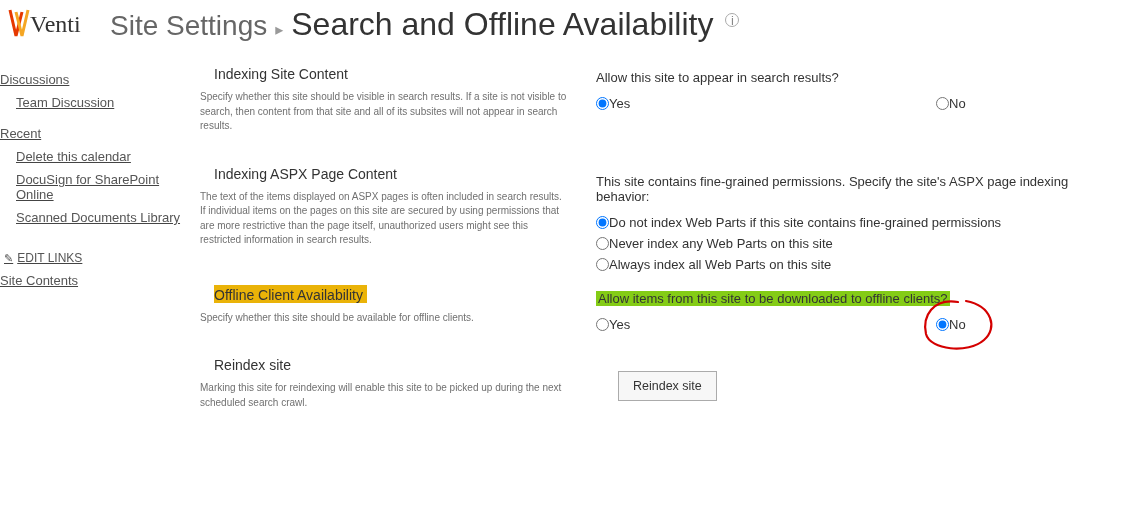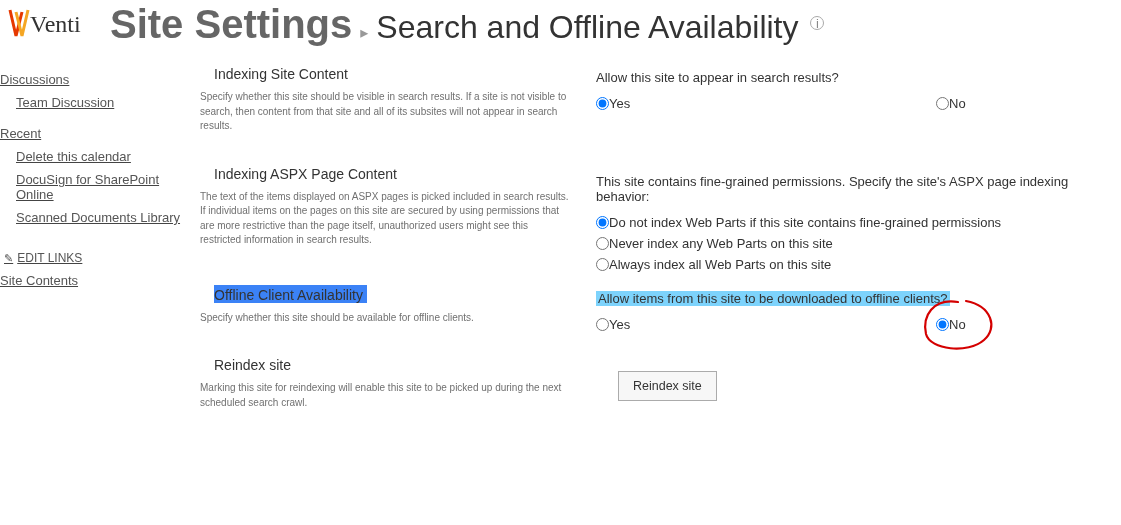--- a/index.html
+++ b/index.html
@@ -24,22 +24,22 @@
       justify-content: flex-start;
       padding-left: 6px;
     }
     .breadcrumb {
       display: flex;
       align-items: baseline;
       gap: 4px;
       font-family: "Segoe UI Light", "Segoe UI", Arial, sans-serif;
     }
     .breadcrumb-parent {
-      font-size: 40px;
-      font-weight: 700;
+      font-size: 28px;
+      font-weight: 400;
       color: #666;
     }
     .breadcrumb-sep {
       color: #999;
       font-size: 16px;
       margin: 0 4px;
     }
     .breadcrumb-current {
       font-size: 32px;
       font-weight: 200;
@@ -123,25 +123,25 @@
       gap: 0;
       padding: 3px 0;
       color: #333;
     }
     .radio-row input[type=radio] { margin: 0; }
     .yn-cols {
       display: flex;
     }
     .yn-cols .yes { width: 340px; }
     .hl {
-      background: #7dd3fc;
+      background: #84cc16;
       padding: 0 2px;
     }
     .offline-title-hl {
-      background: #3b82f6;
+      background: #eab308;
       display: inline-block;
       padding: 2px 4px 0 0;
     }
     .reindex-btn {
       background: #f7f7f7;
       border: 1px solid #ababab;
       padding: 7px 14px;
       font-size: 12.5px;
       color: #333;
       cursor: pointer;
@@ -206,21 +206,21 @@
         </label>
         <label class="radio-row">
           <input type="radio" name="searchres" style="">
           <span>No</span>
         </label>
       </div>
     </div>
 
     <div class="section">
       <div class="section-title">Indexing ASPX Page Content</div>
-      <div class="section-desc">The text of the items displayed on ASPX pages is picked included in search results. If individual items on the pages on this site are secured by using permissions that are more restrictive than the page itself, unauthorized users might see this restricted information in search results.</div>
+      <div class="section-desc">The text of the items displayed on ASPX pages is often included in search results. If individual items on the pages on this site are secured by using permissions that are more restrictive than the page itself, unauthorized users might see this restricted information in search results.</div>
     </div>
 
     <div class="right-col" style="padding-top:8px">
       <div class="right-label">This site contains fine-grained permissions. Specify the site's ASPX page indexing behavior:</div>
       <label class="radio-row">
         <input type="radio" name="aspx" checked="" style="">
         <span>Do not index Web Parts if this site contains fine-grained permissions</span>
       </label>
       <label class="radio-row">
         <input type="radio" name="aspx" style="">

